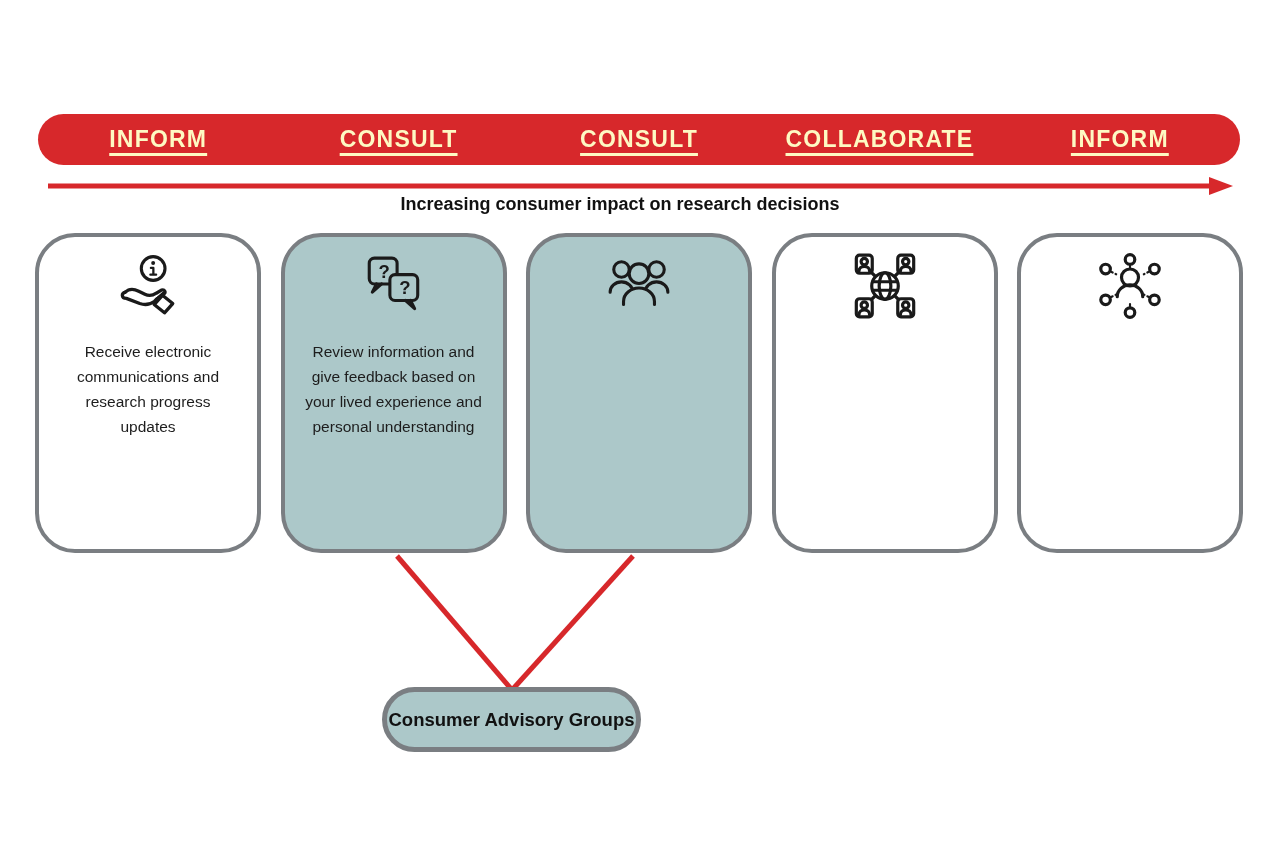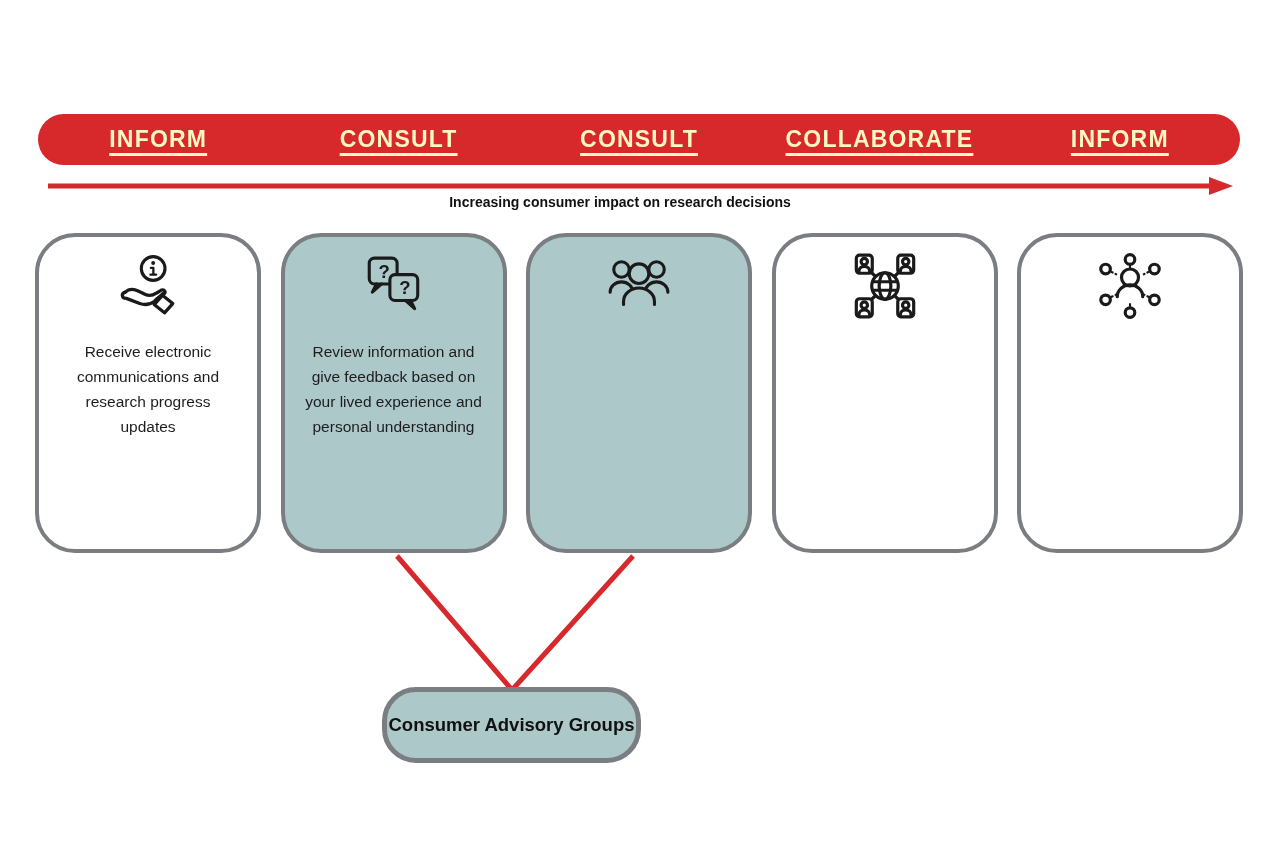--- a/index.html
+++ b/index.html
@@ -14,42 +14,42 @@
   }
   .banner-item{
     flex:1;text-align:center;color:#fef9c3;font-weight:800;font-size:23px;
     letter-spacing:1.2px;text-decoration:underline;text-decoration-thickness:3px;
     text-underline-offset:6px;cursor:pointer;white-space:nowrap;
   }
   
   .arrow-svg{position:absolute;left:45px;top:174px;width:1192px;height:24px;}
   .arrow-label{
     position:absolute;left:0;top:194px;width:1240px;text-align:center;
-    font-weight:700;font-size:14px;color:#111111;
+    font-weight:700;font-size:18px;color:#111111;
   }
   
   .cards{
     position:absolute;left:35px;top:233px;width:1208px;height:320px;
     display:flex;justify-content:space-between;
   }
   .card{
     box-sizing:border-box;width:226px;height:320px;background:#ffffff;
     border:4px solid #7a7e82;border-radius:40px;overflow:hidden;
     display:flex;flex-direction:column;align-items:center;padding-top:12px;
   }
   .card.teal{background:#acc8c9;}
   .icon-box{height:74px;display:flex;align-items:center;justify-content:center;}
   .card-text{
     margin-top:16px;width:254px;text-align:center;font-size:15.5px;
     line-height:25px;white-space:pre-line;color:#1d1d1d;
   }
   
   .connectors{position:absolute;left:0;top:0;width:1280px;height:850px;pointer-events:none;}
   .pill{
-    position:absolute;left:382px;top:687px;width:259px;height:76px;box-sizing:border-box;
+    position:absolute;left:382px;top:687px;width:259px;height:65px;box-sizing:border-box;
     background:#acc8c9;border:5px solid #7a7e82;border-radius:34px;
     display:flex;align-items:center;justify-content:center;
   }
   .pill span{font-weight:700;font-size:18.5px;color:#111111;}
   .ico{stroke:#1a1a1a;fill:none;stroke-width:3;stroke-linecap:round;stroke-linejoin:round;}
   .ico text{stroke:none;fill:#1a1a1a;font-family:"Liberation Sans",sans-serif;font-weight:700;}
 </style>
 </head>
 <body>
 

